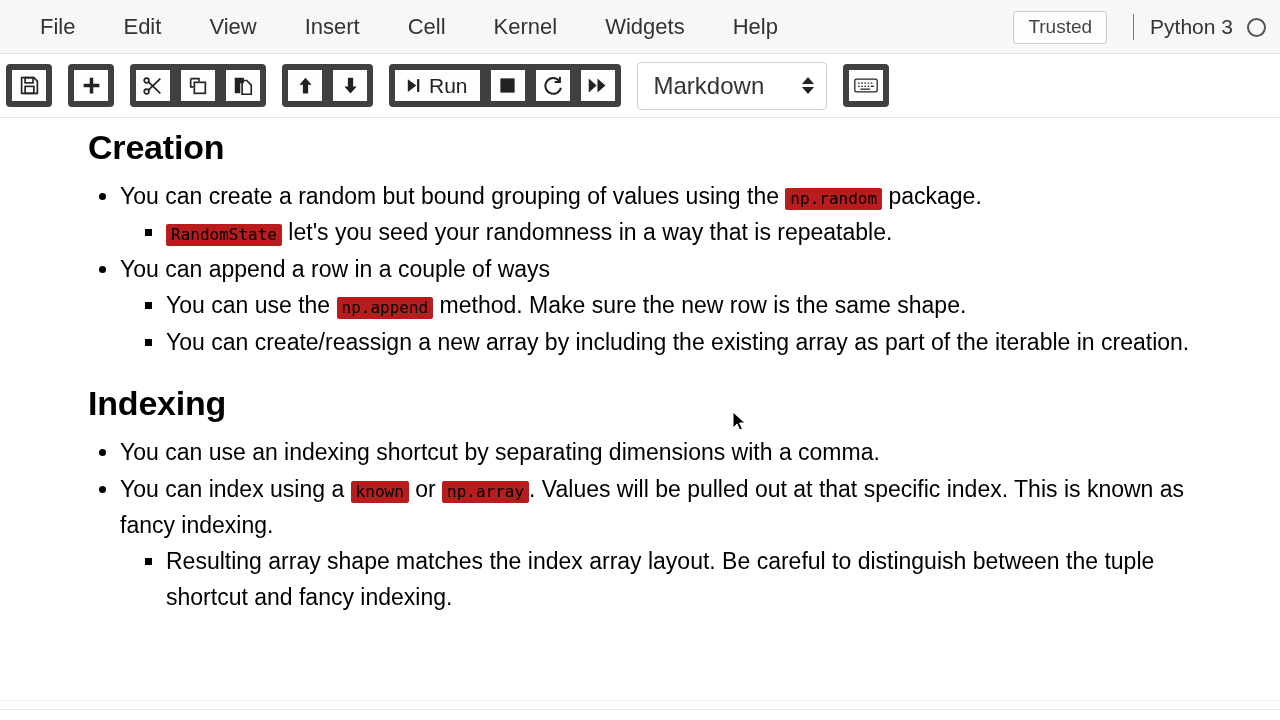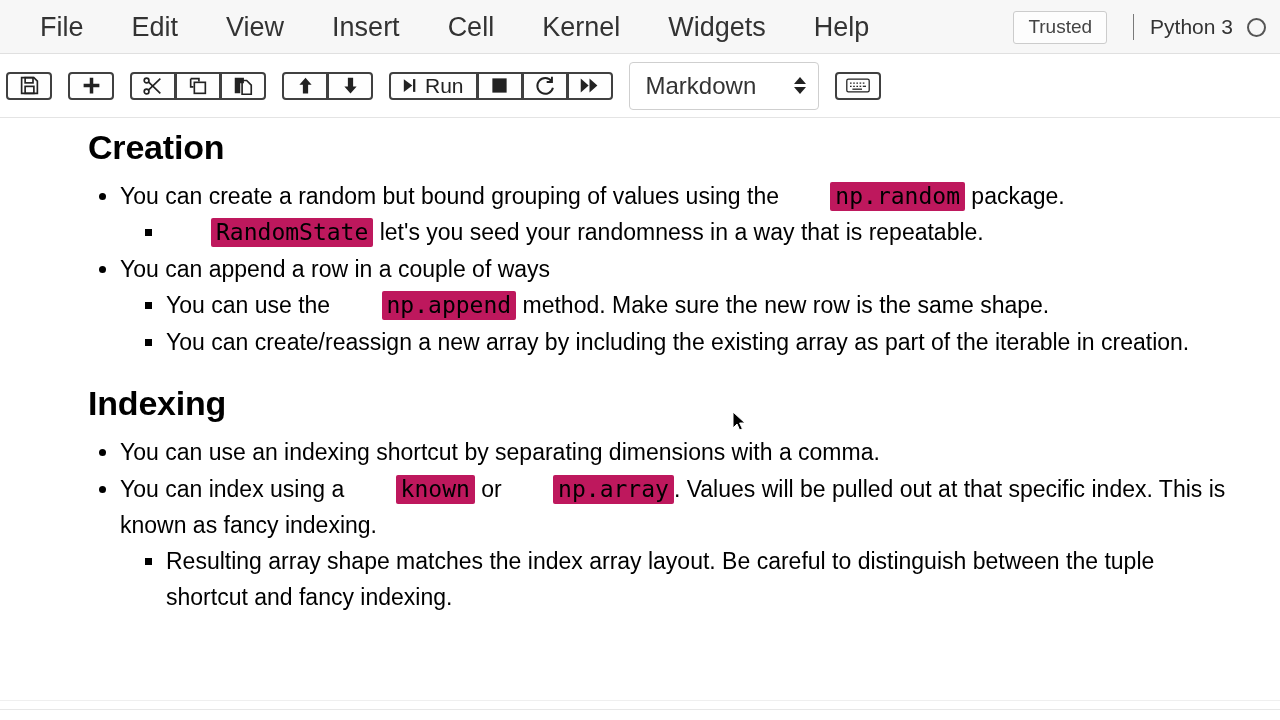--- a/index.html
+++ b/index.html
@@ -32,21 +32,21 @@
     display: flex;
     align-items: center;
   }
   .menu-items {
     display: flex;
     align-items: center;
     height: 100%;
     padding-left: 16px;
   }
   .menu-item {
-    font-size: 27px;
+    font-size: 22px;
     color: #333333;
     padding: 0 24px;
     line-height: 54px;
     height: 54px;
     cursor: pointer;
     white-space: nowrap;
   }
 
   .menubar-right {
     position: absolute;
@@ -100,23 +100,23 @@
     display: flex;
     align-items: center;
     padding-left: 6px;
   }
   .btn-group {
     display: flex;
     margin-right: 16px;
   }
   .tb-btn {
     min-width: 46px;
-    height: 28px;
+    height: 43px;
     background: #fefefe;
-    border: 2px solid #404040;
+    border: 6px solid #404040;
     margin-left: -1px;
     display: flex;
     align-items: center;
     justify-content: center;
     cursor: pointer;
     color: #222222;
     box-sizing: border-box;
   }
   .btn-group .tb-btn:first-child { margin-left: 0; border-radius: 4px 0 0 4px; }
   .btn-group .tb-btn:last-child { border-radius: 0 4px 4px 0; }
@@ -194,27 +194,26 @@
   .md-body ul ul {
     margin: 0;
     padding-left: 46px;
     list-style-type: square;
   }
   .md-body li {
     margin: 0 0 1px 0;
   }
   code {
     font-family: "DejaVu Sans Mono", "Liberation Mono", monospace;
-    font-size: 23px;
-    background: #be185d;
+    font-size: 16px;
+    background: #b91c1c;
     color: #000000;
     padding: 1px 5px 2px 5px;
     border-radius: 2px;
     white-space: nowrap;
-    margin-left: 45px;
   }
 
   .cell-bottom-edge {
     position: absolute;
     left: 0;
     top: 582px;
     width: 1280px;
     height: 1px;
     background: #efefef;
   }

